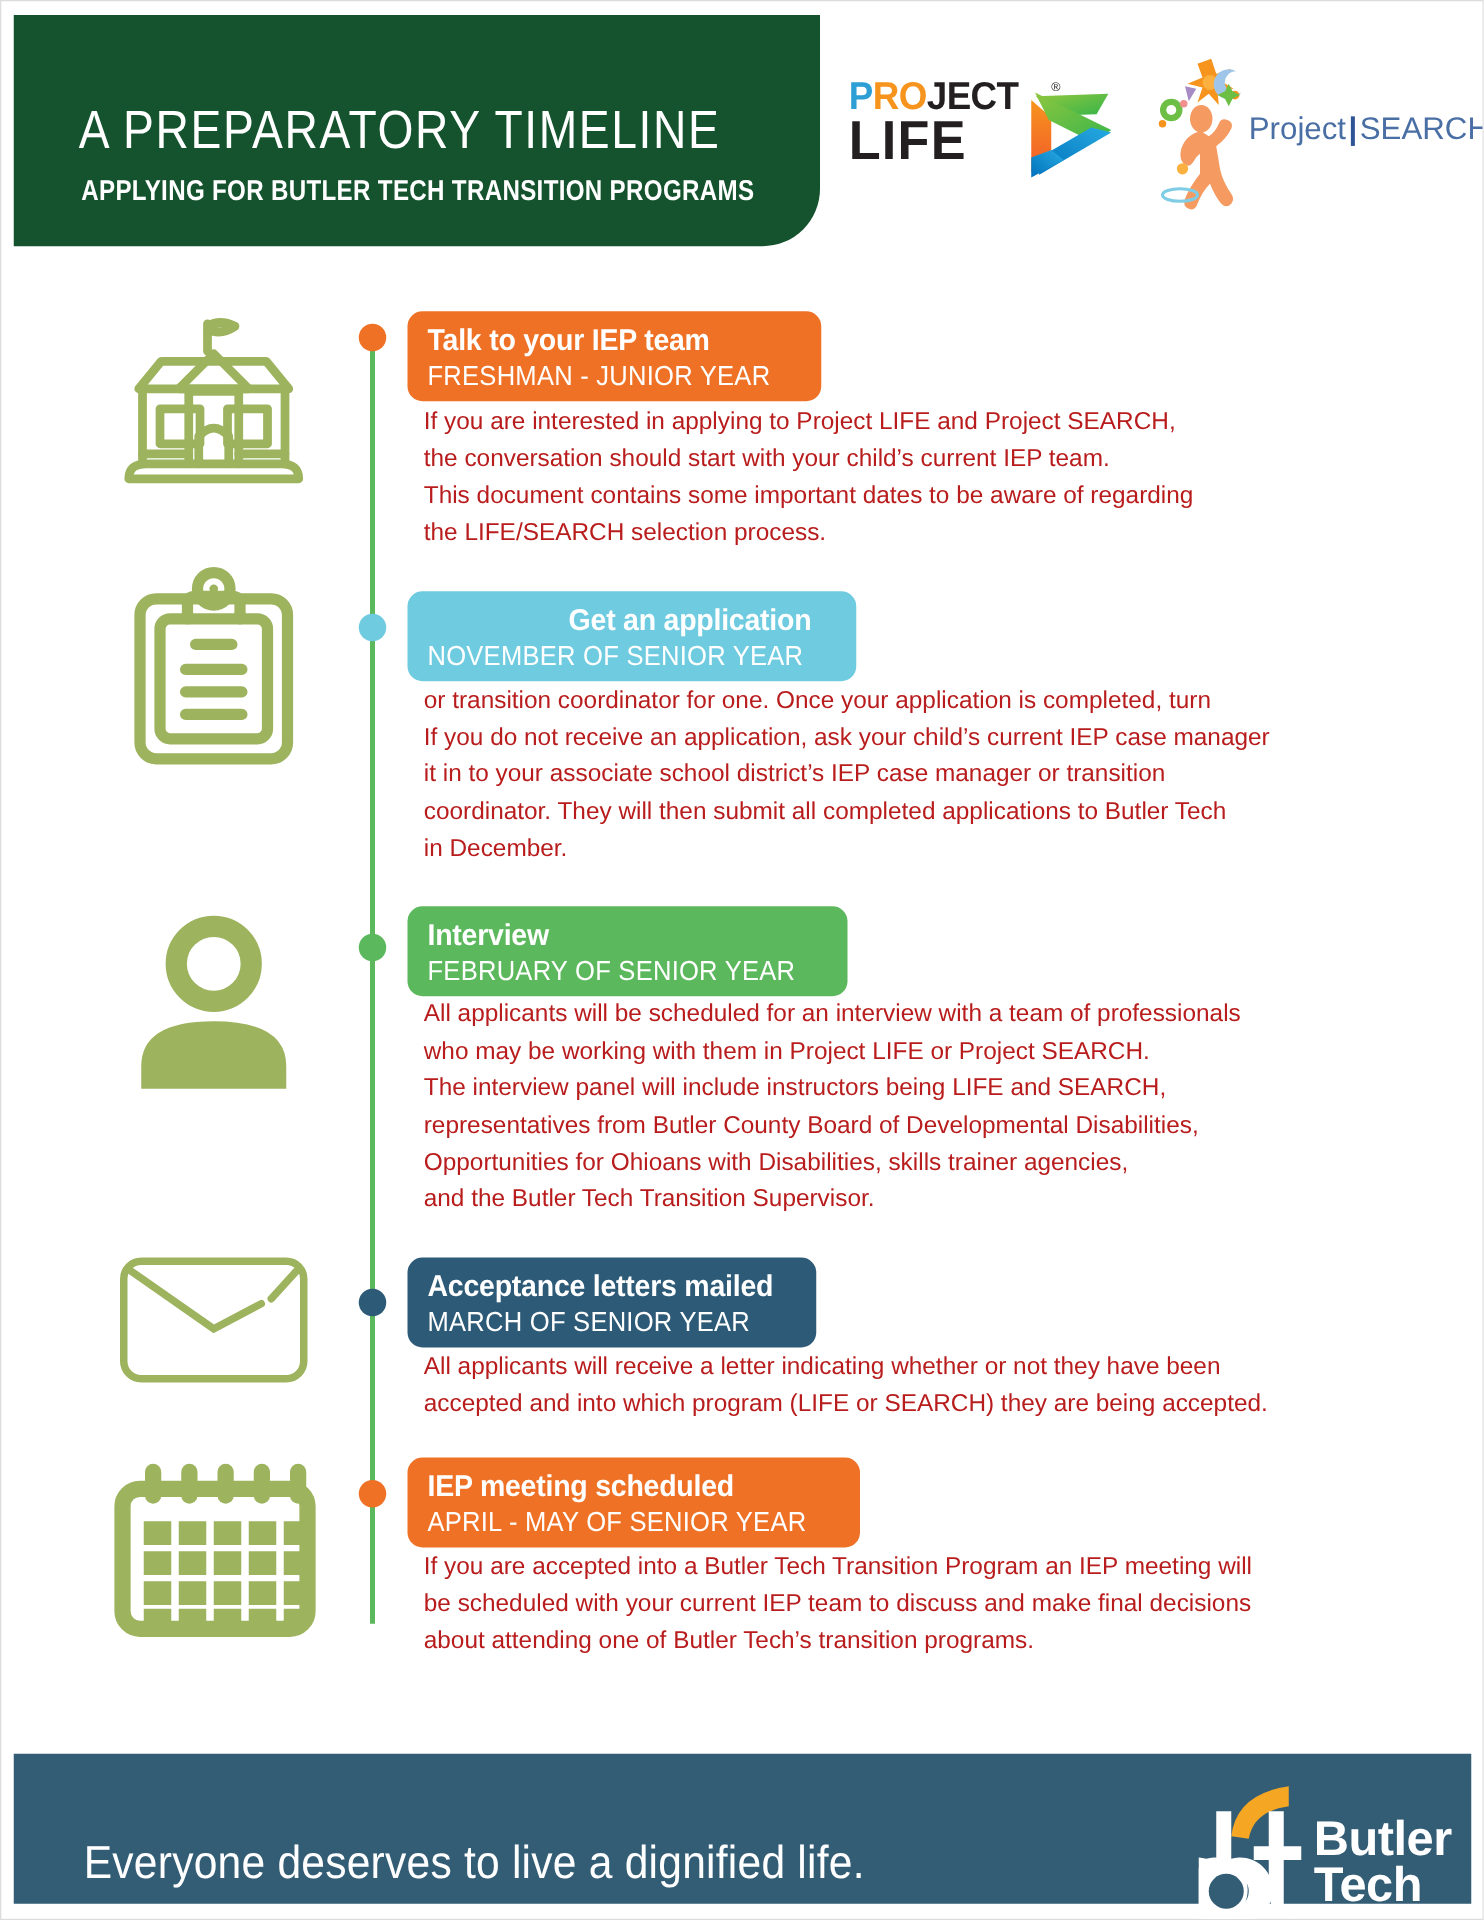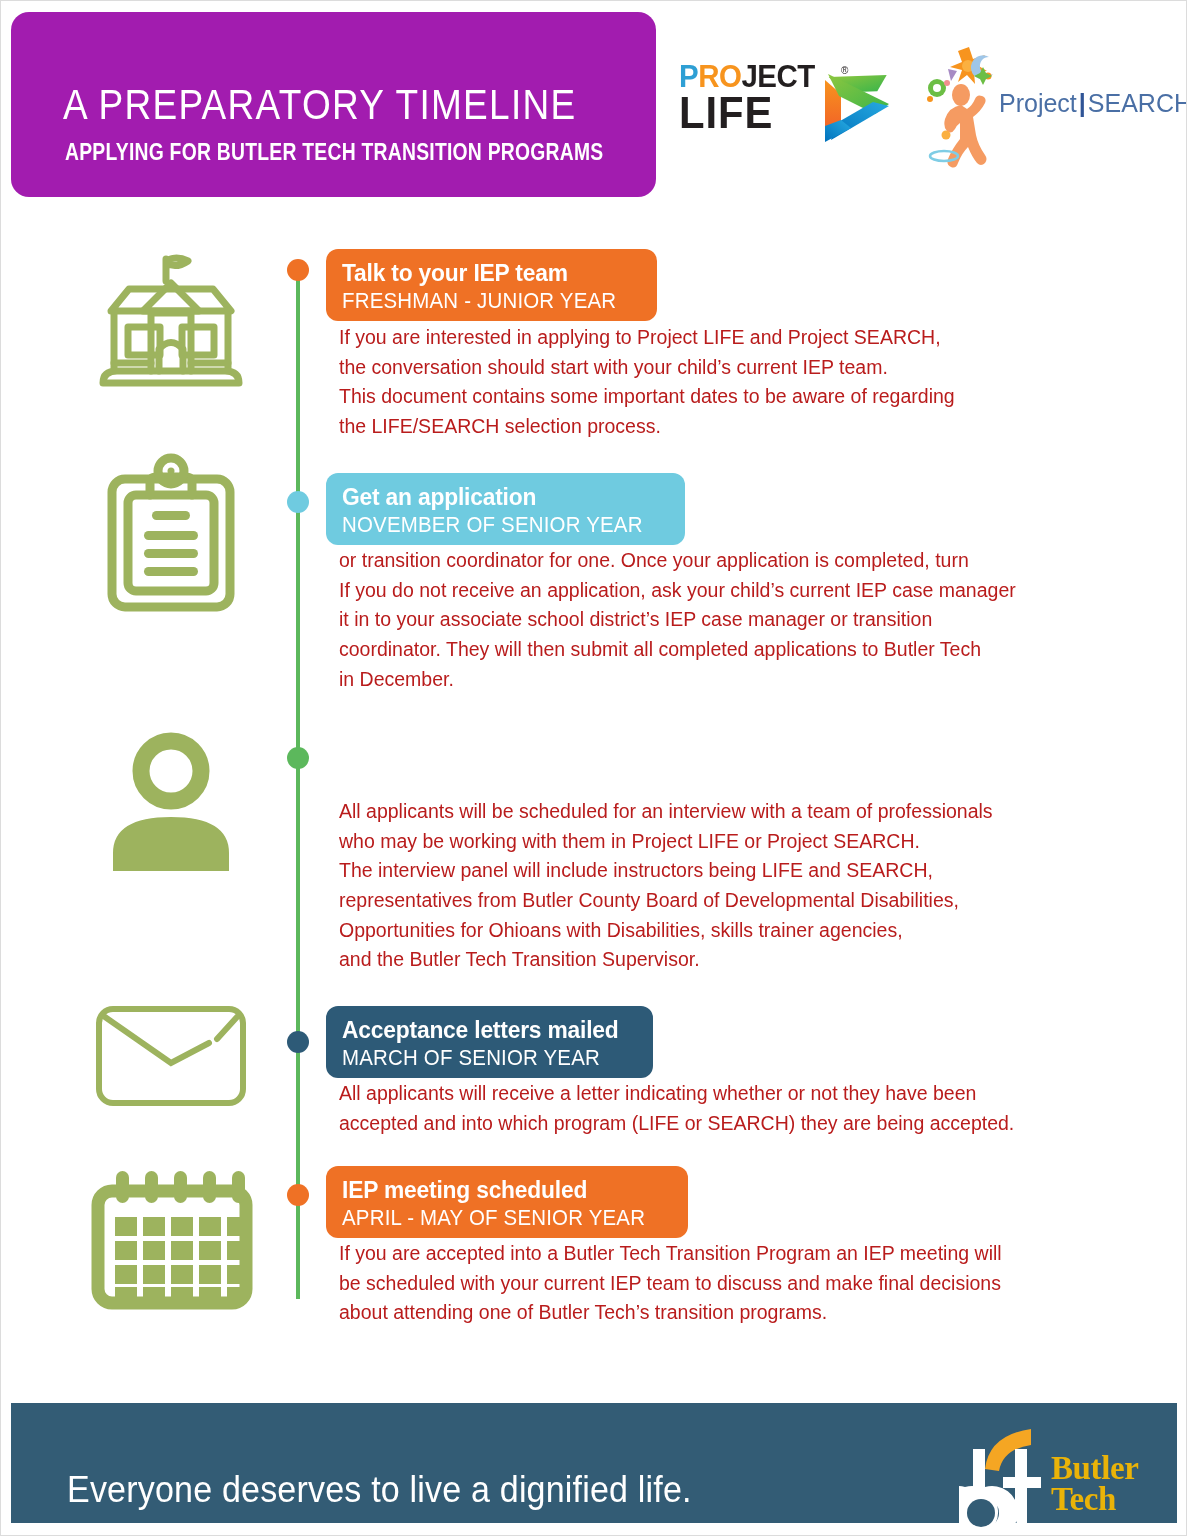--- a/index.html
+++ b/index.html
@@ -20,23 +20,22 @@
     box-sizing: border-box;
   }
 
   
   .header-band {
     position: absolute;
     left: 10px;
     top: 11px;
     width: 645px;
     height: 185px;
-    background: #a21caf;
+    background: #14532d;
     border-bottom-right-radius: 46px;
-    border-radius: 18px;
   }
   .header-title {
     position: absolute;
     left: 52px;
     top: 68px;
     color: #ffffff;
     font-size: 43px;
     letter-spacing: 1.5px;
     font-weight: 300;
     font-stretch: condensed;
@@ -198,26 +197,25 @@
     position: absolute;
     right: 38px;
     top: 16px;
     width: 180px;
     height: 120px;
   }
   .bt-words {
     position: absolute;
     left: 92px;
     top: 34px;
-    color: #eab308;
-    font-size: 33px;
+    color: #ffffff;
+    font-size: 39px;
     font-weight: 700;
     line-height: 0.95;
     letter-spacing: -0.4px;
-    font-family: Liberation Serif, serif;
   }
 </style>
 </head>
 <body>
 
 <div id="page">
 
   <div class="header-band">
     <div class="header-title">A PREPARATORY TIMELINE</div>
     <div class="header-sub">APPLYING FOR BUTLER TECH TRANSITION PROGRAMS</div>
@@ -315,38 +313,42 @@
       </g>
       <circle cx="75" cy="18" r="3.5" fill="#9db35e"></circle>
       <g fill="#9db35e">
         <rect x="56" y="58" width="38" height="9" rx="4.5"></rect>
         <rect x="48" y="78" width="54" height="9" rx="4.5"></rect>
         <rect x="48" y="96" width="54" height="9" rx="4.5"></rect>
         <rect x="48" y="114" width="54" height="9" rx="4.5"></rect>
       </g>
     </svg>
   </div>
-  <div class="card" style="top:472px;background:#6fcbe0;">
+  <div class="card" style="top:472px;background:#6fcbe0;text-align:right;">
     <div class="card-title">Get an application</div>
     <div class="card-sub">NOVEMBER OF SENIOR YEAR</div>
   </div>
   <div class="body-text" style="top:545px;">
     <div>or transition coordinator for one. Once your application is completed, turn</div>
     <div>If you do not receive an application, ask your child’s current IEP case manager</div>
     <div>it in to your associate school district’s IEP case manager or transition</div>
     <div>coordinator. They will then submit all completed applications to Butler Tech</div>
     <div>in December.</div>
   </div>
 
   <div class="dot" style="top:746px;background:#5cb85c;"></div>
   <div class="icon-wrap" style="top:730px;">
     <svg width="160" height="150" viewBox="0 0 160 150">
       <circle cx="80" cy="40" r="30" fill="none" stroke="#9db35e" stroke-width="17"></circle>
       <path d="M22 140 L22 122 q0 -36 58 -36 q58 0 58 36 L138 140 Z M40 124 q10 -22 40 -22 q30 0 40 22 Z" fill="#9db35e"></path>
     </svg>
+  </div>
+  <div class="card" style="top:724px;background:#5cb85c;">
+    <div class="card-title">Interview</div>
+    <div class="card-sub">FEBRUARY OF SENIOR YEAR</div>
   </div>
   <div class="body-text" style="top:796px;">
     <div>All applicants will be scheduled for an interview with a team of professionals</div>
     <div>who may be working with them in Project LIFE or Project SEARCH.</div>
     <div>The interview panel will include instructors being LIFE and SEARCH,</div>
     <div>representatives from Butler County Board of Developmental Disabilities,</div>
     <div>Opportunities for Ohioans with Disabilities, skills trainer agencies,</div>
     <div>and the Butler Tech Transition Supervisor.</div>
   </div>
 

